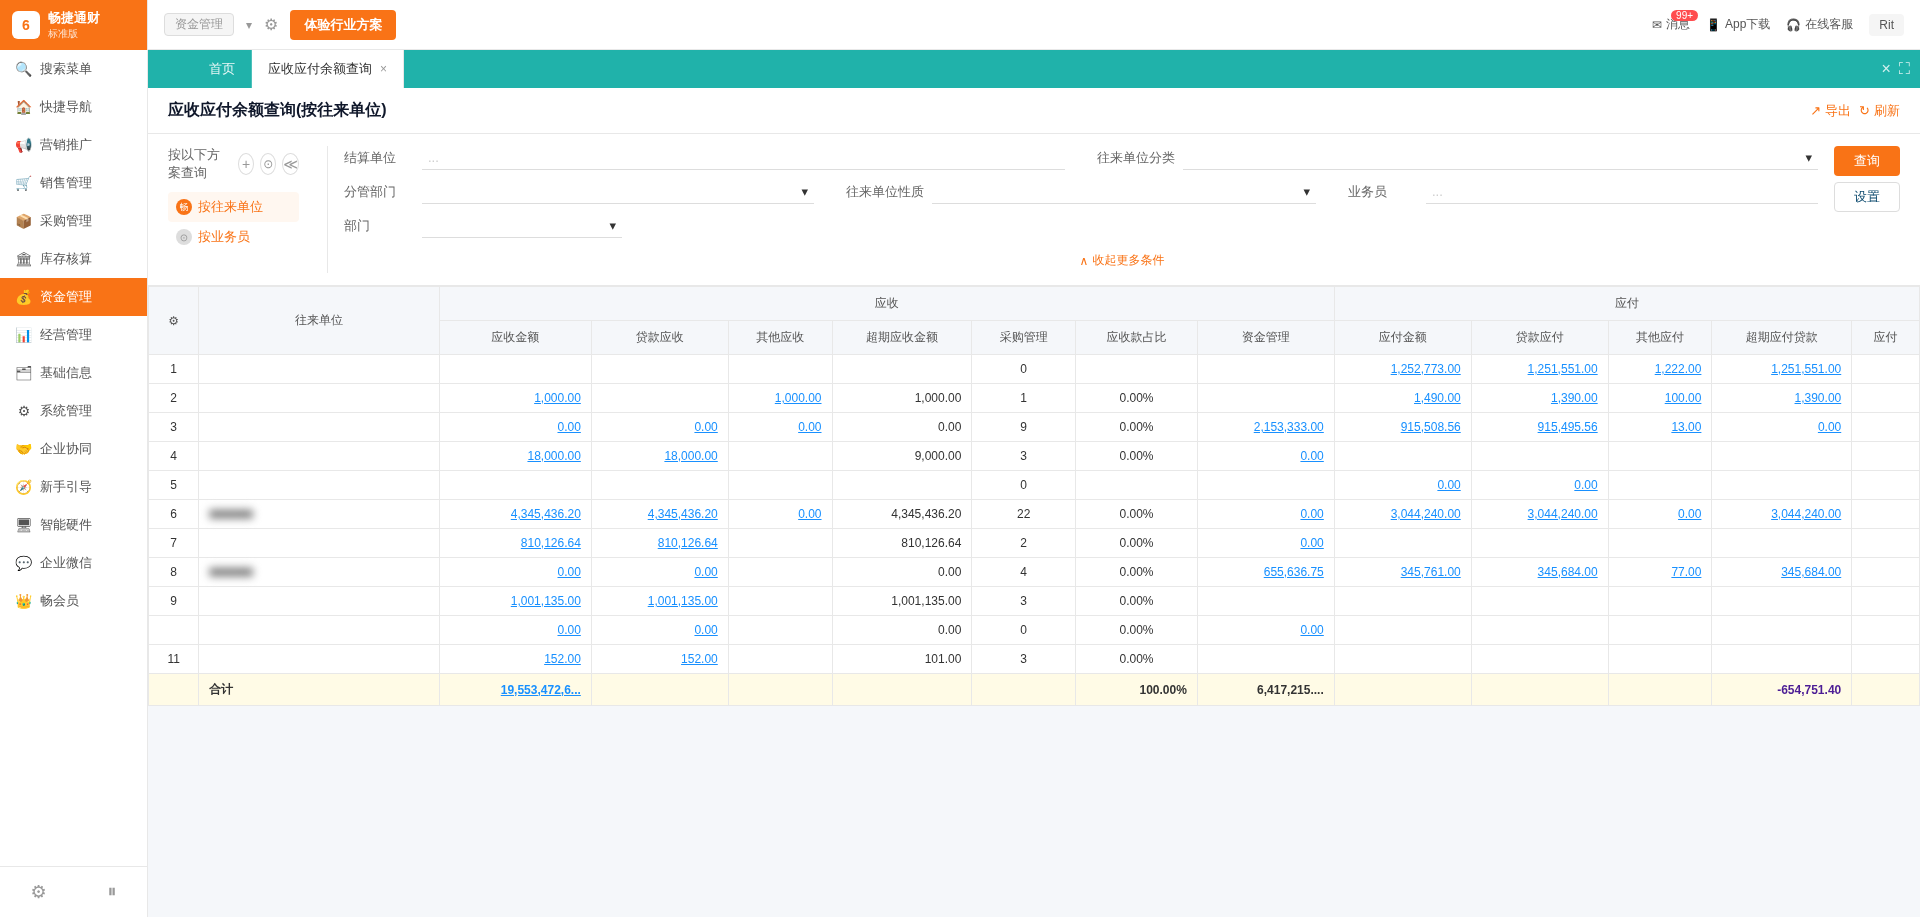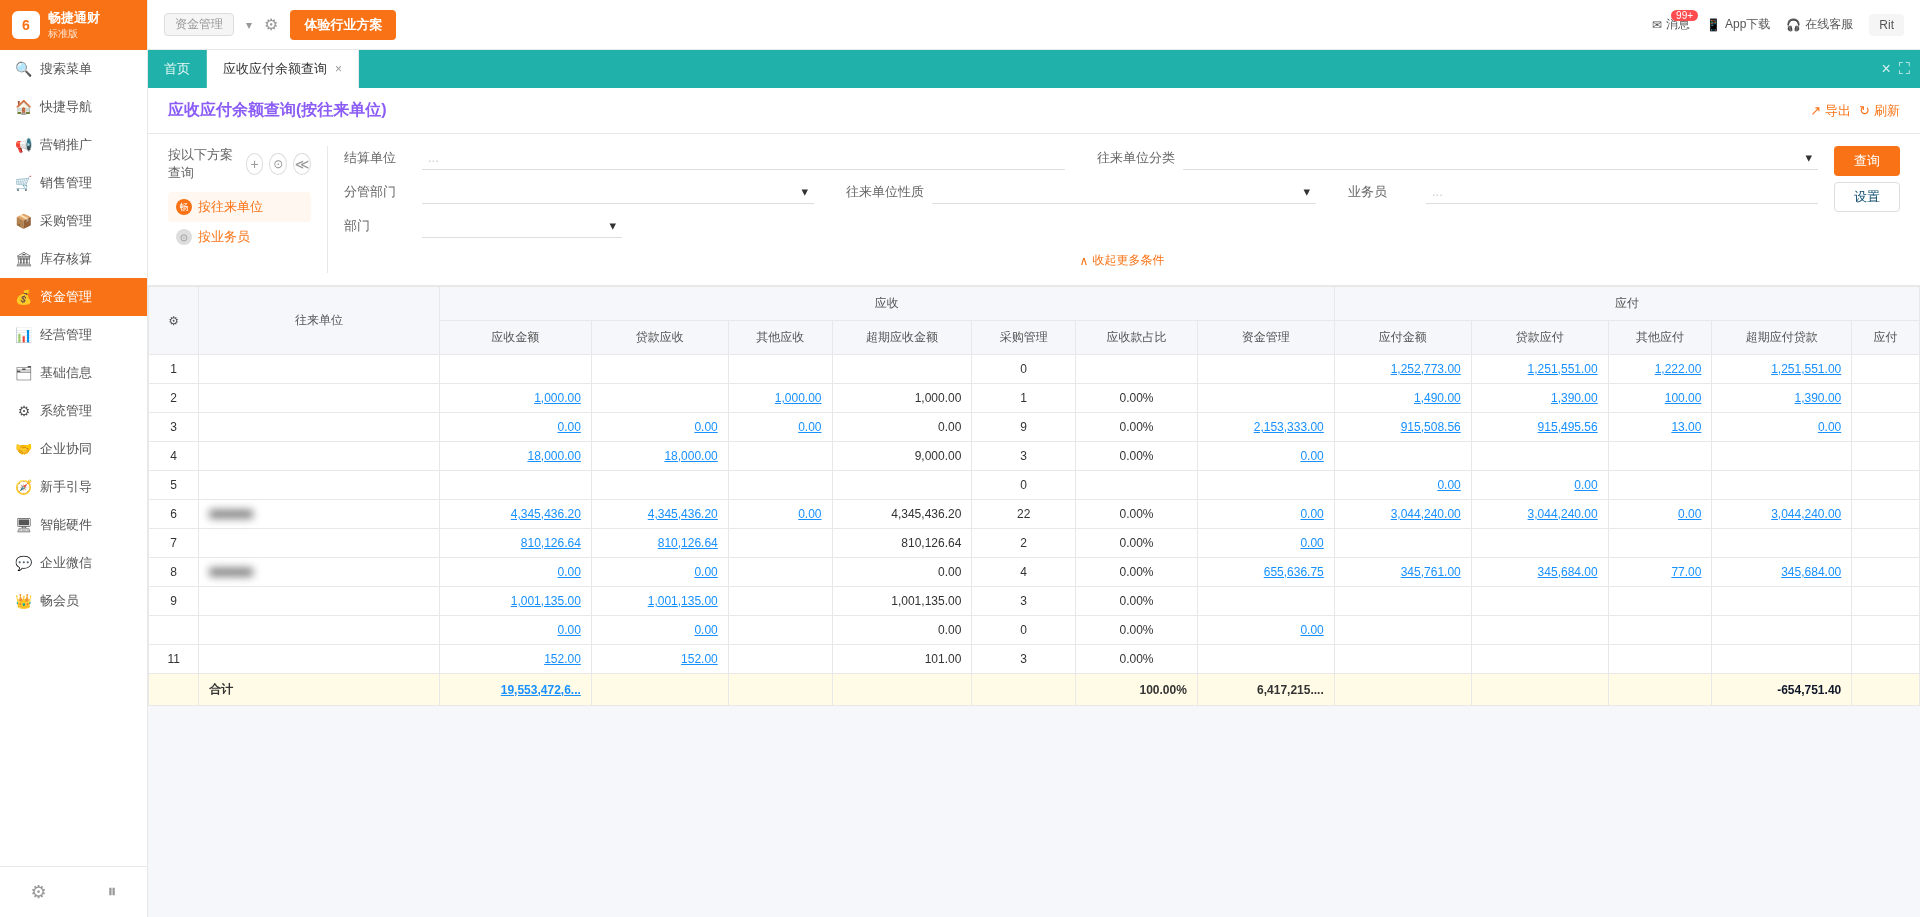--- a/index.html
+++ b/index.html
@@ -26,47 +26,47 @@
     .topbar-dropdown { color: #999; cursor: pointer; }
     .topbar-gear { color: #999; cursor: pointer; font-size: 16px; }
     .topbar-btn { background: #f97316; color: #fff; border: none; border-radius: 4px; padding: 6px 14px; cursor: pointer; font-size: 13px; font-weight: bold; }
     .topbar-right { margin-left: auto; display: flex; align-items: center; gap: 16px; }
     .topbar-badge { position: relative; display: flex; align-items: center; gap: 4px; cursor: pointer; color: #555; }
     .badge-dot { background: #ff4d4f; color: #fff; border-radius: 10px; padding: 0 5px; font-size: 10px; position: absolute; top: -6px; right: -8px; min-width: 18px; text-align: center; }
     .topbar-user { background: #f5f5f5; border-radius: 4px; padding: 4px 10px; color: #555; font-size: 12px; cursor: pointer; }
 
     
     .tabbar { height: 38px; background: #20b2aa; display: flex; align-items: stretch; flex-shrink: 0; }
-    .tabbar-home { padding: 0 16px; display: flex; align-items: center; color: rgba(255,255,255,0.9); font-size: 13px; cursor: pointer; border-right: 1px solid rgba(255,255,255,0.2); }
+    .tabbar-home { padding: 0 16px; display: flex; align-items: center; color: rgba(255,255,255,0.9); font-size: 13px; cursor: pointer; border-right: 1px solid rgba(255,255,255,0.2); margin-left: 45px; }
     .tabbar-tab { padding: 0 16px; display: flex; align-items: center; background: #fff; color: #333; font-size: 13px; cursor: pointer; border-right: 1px solid #e8e8e8; gap: 8px; justify-content: space-between; }
     .tabbar-close { color: #999; font-size: 12px; cursor: pointer; }
     .tabbar-actions { margin-left: auto; display: flex; align-items: center; gap: 8px; padding: 0 10px; }
     .tabbar-action-btn { color: rgba(255,255,255,0.8); font-size: 16px; cursor: pointer; }
 
     
     .content { flex: 1; overflow: auto; padding: 0; background: #f5f7fa; }
     .page-header { background: #fff; padding: 12px 20px; display: flex; align-items: center; justify-content: space-between; border-bottom: 1px solid #e8e8e8; }
-    .page-title { font-size: 16px; font-weight: bold; color: #8b5cf6; }
+    .page-title { font-size: 16px; font-weight: bold; color: #0f172a; }
     .page-actions { display: flex; gap: 8px; }
     .page-action-btn { display: flex; align-items: center; gap: 4px; color: #f97316; cursor: pointer; font-size: 13px; border: none; background: none; }
 
     
     .filter-area { background: #fff; padding: 12px 20px; border-bottom: 1px solid #e8e8e8; }
     .filter-label { color: #666; font-size: 13px; }
     .filter-add-btn { width: 22px; height: 22px; border: 1px solid #ddd; border-radius: 50%; display: flex; align-items: center; justify-content: center; cursor: pointer; color: #999; font-size: 14px; }
     .filter-row { display: flex; align-items: center; gap: 32px; }
     .filter-group { display: flex; align-items: center; flex: 1; gap: 8px; }
     .filter-field-label { color: #666; font-size: 13px; white-space: nowrap; min-width: 70px; }
     .filter-input { flex: 1; border: none; border-bottom: 1px solid #ddd; padding: 4px 6px; font-size: 13px; color: #333; outline: none; background: none; }
     .filter-select { flex: 1; border: none; border-bottom: 1px solid #ddd; padding: 4px 6px; font-size: 13px; color: #333; outline: none; background: none; display: flex; align-items: center; justify-content: space-between; cursor: pointer; }
     .collapse-btn { display: flex; align-items: center; justify-content: center; gap: 4px; color: #f97316; cursor: pointer; font-size: 12px; padding: 4px 12px; margin-top: 4px; }
 
     
     .filter-sidebar { display: flex; gap: 0; }
-    .filter-sidebar-left { width: 160px; flex-shrink: 0; border-right: 1px solid #e8e8e8; padding-right: 16px; }
+    .filter-sidebar-left { width: 160px; flex-shrink: 0; border-right: 1px solid #e8e8e8; padding-right: 28px; }
     .filter-sidebar-right { flex: 1; padding-left: 16px; }
     .filter-scheme-btn { display: flex; align-items: center; gap: 6px; padding: 6px 8px; cursor: pointer; border-radius: 4px; color: #f97316; font-size: 13px; }
     .filter-scheme-btn.active { background: #fff7f0; }
 
     
     .query-btn { background: #f97316; color: #fff; border: none; border-radius: 4px; padding: 6px 20px; cursor: pointer; font-size: 13px; }
     .settings-btn { background: #fff; color: #0c4a6e; border: 1px solid #ddd; border-radius: 4px; padding: 5px 16px; cursor: pointer; font-size: 13px; }
 
     
     .table-container { margin: 0; background: #fff; }
@@ -524,21 +524,21 @@
             <td class="link">19,553,472,6...</td>
             <td></td>
             <td></td>
             <td></td>
             <td></td>
             <td>100.00%</td>
             <td>6,417,215....</td>
             <td></td>
             <td></td>
             <td></td>
-            <td style="color:#0f172a;">-654,751.40</td>
+            <td style="color:#4c1d95;">-654,751.40</td>
             <td></td>
           </tr>
         </tfoot>
       </table>
     </div>
 
   </div>
 </div>
 
 </body></html>

